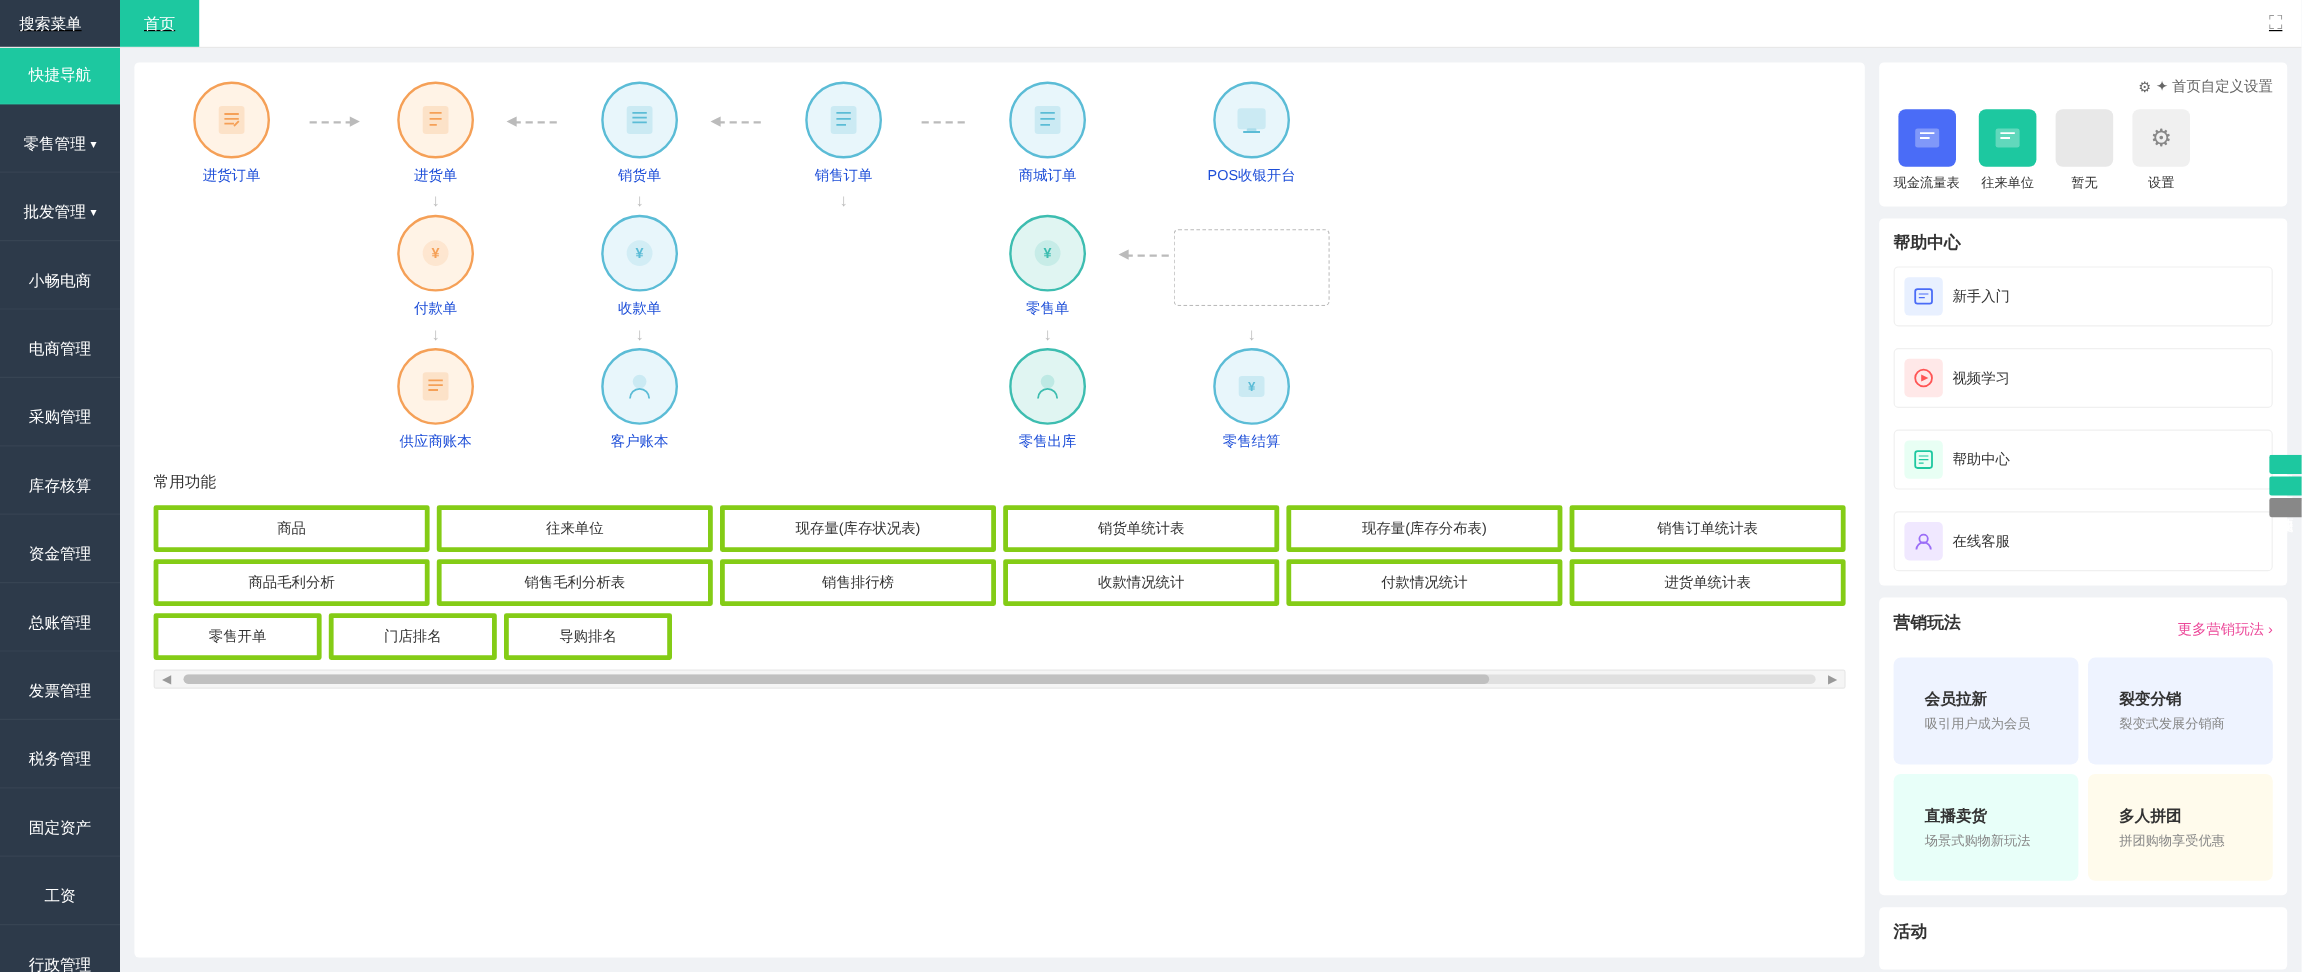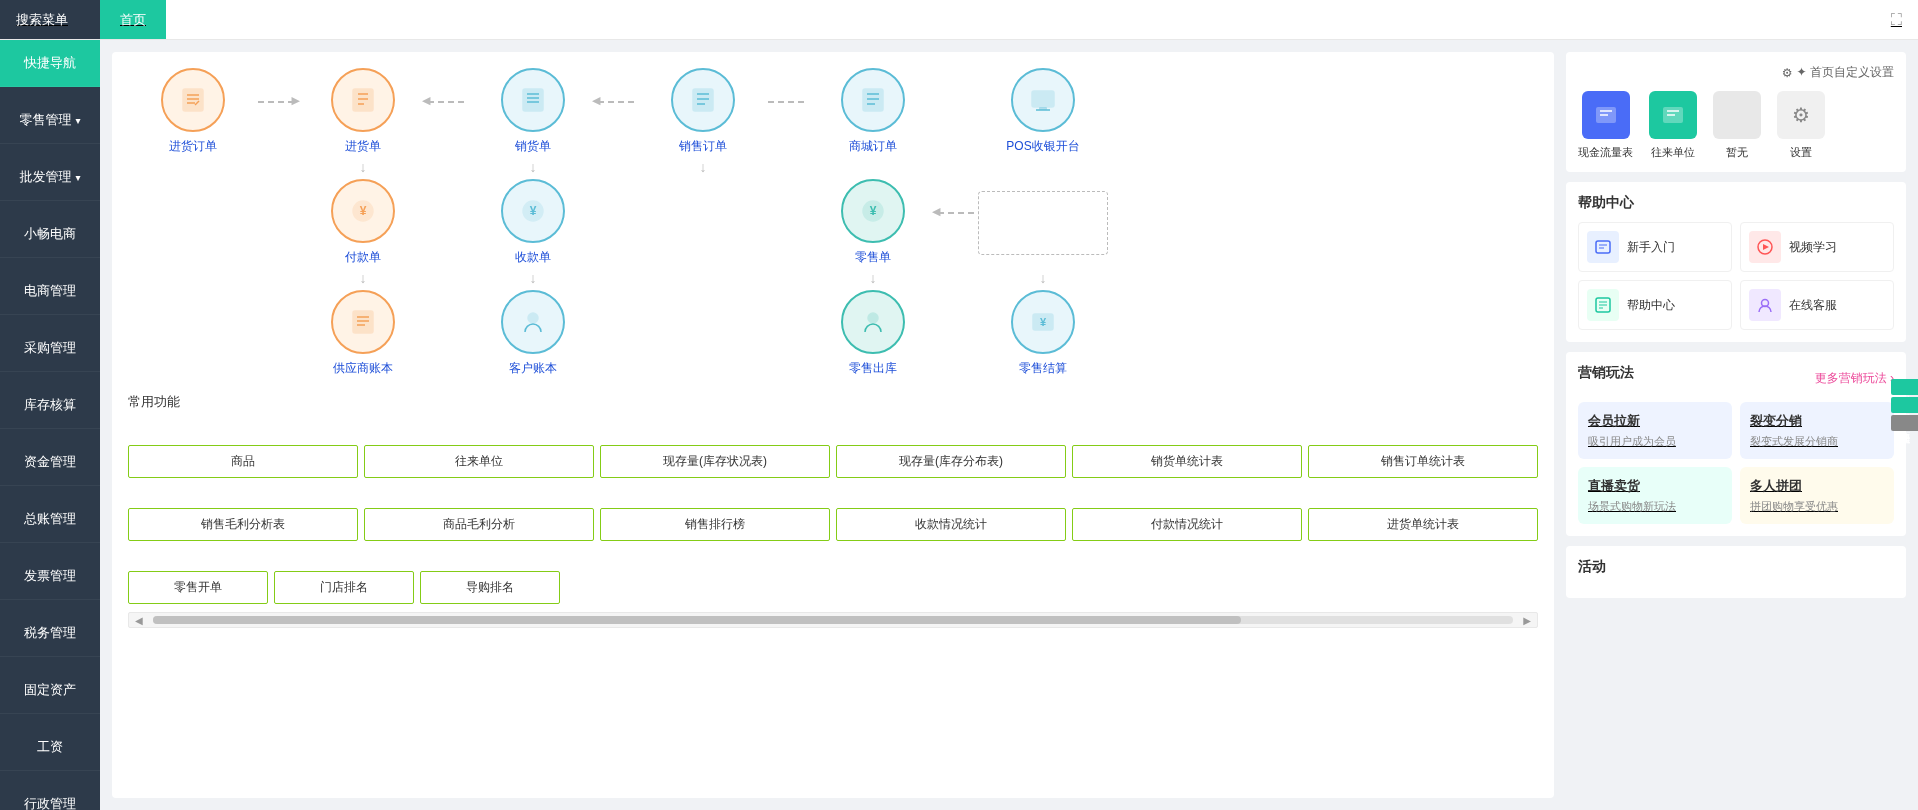--- a/index.html
+++ b/index.html
@@ -33,21 +33,21 @@
     .flow-node { display: flex; flex-direction: column; align-items: center; gap: 6px; cursor: pointer; }
     .flow-circle { width: 64px; height: 64px; border-radius: 50%; display: flex; align-items: center; justify-content: center; font-size: 22px; }
     .flow-circle.orange { background: #fff3e6; border: 2px solid #f5a057; color: #f5a057; }
     .flow-circle.blue { background: #e8f6fb; border: 2px solid #5bbcd6; color: #5bbcd6; }
     .flow-circle.teal { background: #e0f5f2; border: 2px solid #3dbdb0; color: #3dbdb0; }
     .flow-label { font-size: 12px; color: #1d4ed8; text-align: center; }
 
     
     .common-func-title { font-size: 13px; color: #333; margin-bottom: 10px; font-weight: 500; }
     .func-grid { display: grid; grid-template-columns: repeat(6, 1fr); gap: 6px; margin-bottom: 6px; }
-    .func-btn { border: 1px solid #84cc16; background: #fff; color: #333; padding: 7px 4px; text-align: center; font-size: 12px; cursor: pointer; border-radius: 2px; white-space: nowrap; overflow: hidden; text-overflow: ellipsis; margin-top: 24px; }
+    .func-btn { border: 4px solid #84cc16; background: #fff; color: #333; padding: 7px 4px; text-align: center; font-size: 12px; cursor: pointer; border-radius: 2px; white-space: nowrap; overflow: hidden; text-overflow: ellipsis; }
 
     
     .scrollbar-area { height: 16px; background: #f5f5f5; border: 1px solid #e8e8e8; margin-top: 8px; border-radius: 2px; display: flex; align-items: center; }
     .scroll-arrow { padding: 0 6px; color: #999; font-size: 10px; cursor: pointer; }
     .scroll-track { flex: 1; height: 8px; background: #e0e0e0; border-radius: 4px; margin: 0 4px; }
     .scroll-thumb { width: 80%; height: 100%; background: #c0c0c0; border-radius: 4px; }
 
     
     .right-panel { width: 340px; display: flex; flex-direction: column; gap: 10px; flex-shrink: 0; }
 
@@ -60,35 +60,35 @@
     .qa-icon-box { width: 48px; height: 48px; border-radius: 6px; display: flex; align-items: center; justify-content: center; font-size: 20px; }
     .qa-icon-box.blue-dark { background: #4a6cf7; color: #fff; }
     .qa-icon-box.blue-mid { background: #1dc8a0; color: #fff; }
     .qa-icon-box.gray { background: #e8e8e8; color: #999; }
     .qa-icon-box.gray2 { background: #f0f0f0; color: #999; }
     .qa-label { font-size: 11px; color: #333; }
 
     
     .help-section { background: #fff; border-radius: 4px; padding: 12px; }
     .section-title { font-size: 14px; font-weight: 600; color: #333; margin-bottom: 10px; }
-    .help-grid { display: grid; grid-template-columns: 1fr 1fr; gap: 8px; }
+    .help-grid { display: grid; grid-template-columns: 1fr; gap: 18px; }
     .help-item { display: flex; align-items: center; gap: 8px; padding: 8px; border: 1px solid #f0f0f0; border-radius: 4px; cursor: pointer; }
     .help-icon { width: 32px; height: 32px; border-radius: 4px; display: flex; align-items: center; justify-content: center; font-size: 16px; }
     .help-icon.blue { background: #e8f0ff; color: #4a6cf7; }
     .help-icon.red { background: #ffe8e8; color: #f55; }
     .help-icon.green { background: #e8fff4; color: #1dc8a0; }
     .help-icon.purple { background: #f0e8ff; color: #9b6ef7; }
     .help-label { font-size: 12px; color: #333; }
 
     
     .marketing-section { background: #fff; border-radius: 4px; padding: 12px; }
     .marketing-header { display: flex; justify-content: space-between; align-items: center; margin-bottom: 10px; }
     .more-link { font-size: 12px; color: #ec4899; cursor: pointer; }
     .marketing-grid { display: grid; grid-template-columns: 1fr 1fr; gap: 8px; }
-    .marketing-item { background: #f5f9ff; border-radius: 6px; padding: 10px; cursor: pointer; text-decoration: underline; }
+    .marketing-item { background: #f5f9ff; border-radius: 6px; padding: 26px; cursor: pointer; }
     .marketing-item-title { font-size: 13px; font-weight: 600; color: #333; margin-bottom: 4px; }
     .marketing-item-desc { font-size: 11px; color: #888; }
     .marketing-item.teal-bg { background: #e8fff9; }
     .marketing-item.blue-bg { background: #eef3ff; }
     .marketing-item.yellow-bg { background: #fffbec; }
 
     
     .activity-section { background: #fff; border-radius: 4px; padding: 12px; }
 
     
@@ -381,27 +381,27 @@
           </div>
         </div>
       </div>
 
       <div class="common-func-title">常用功能</div>
 
       <div class="func-grid">
         <button class="func-btn">商品</button>
         <button class="func-btn">往来单位</button>
         <button class="func-btn">现存量(库存状况表)</button>
+        <button class="func-btn">销货单统计表</button>
         <button class="func-btn">现存量(库存分布表)</button>
-        <button class="func-btn">销货单统计表</button>
         <button class="func-btn">销售订单统计表</button>
       </div>
       <div class="func-grid">
+        <button class="func-btn">商品毛利分析</button>
         <button class="func-btn">销售毛利分析表</button>
-        <button class="func-btn">商品毛利分析</button>
         <button class="func-btn">销售排行榜</button>
         <button class="func-btn">收款情况统计</button>
         <button class="func-btn">付款情况统计</button>
         <button class="func-btn">进货单统计表</button>
       </div>
       <div style="display:flex;gap:6px;">
         <button class="func-btn" style="width:140px;">零售开单</button>
         <button class="func-btn" style="width:140px;">门店排名</button>
         <button class="func-btn" style="width:140px;">导购排名</button>
       </div>

